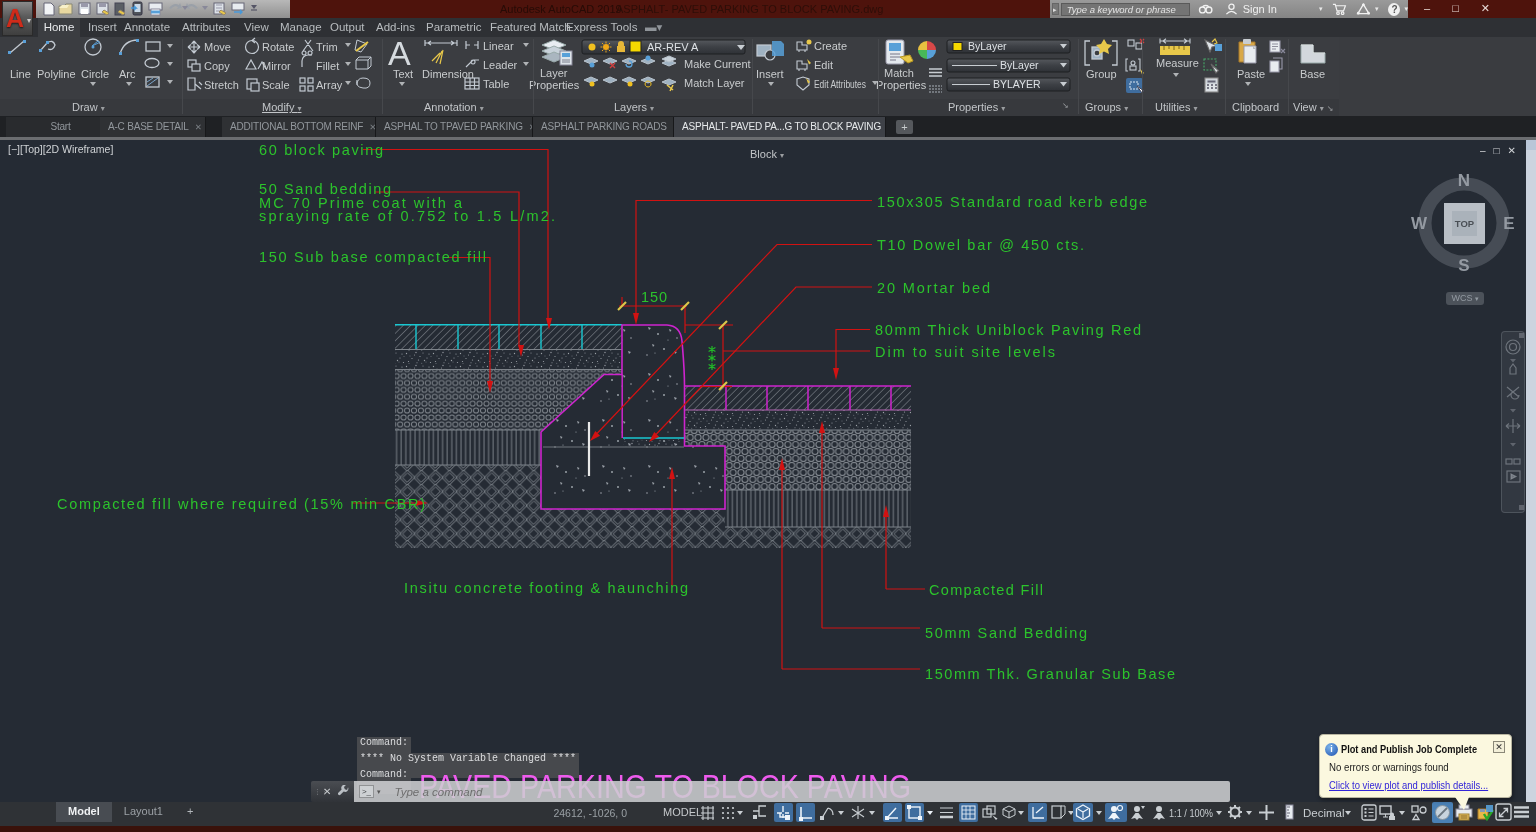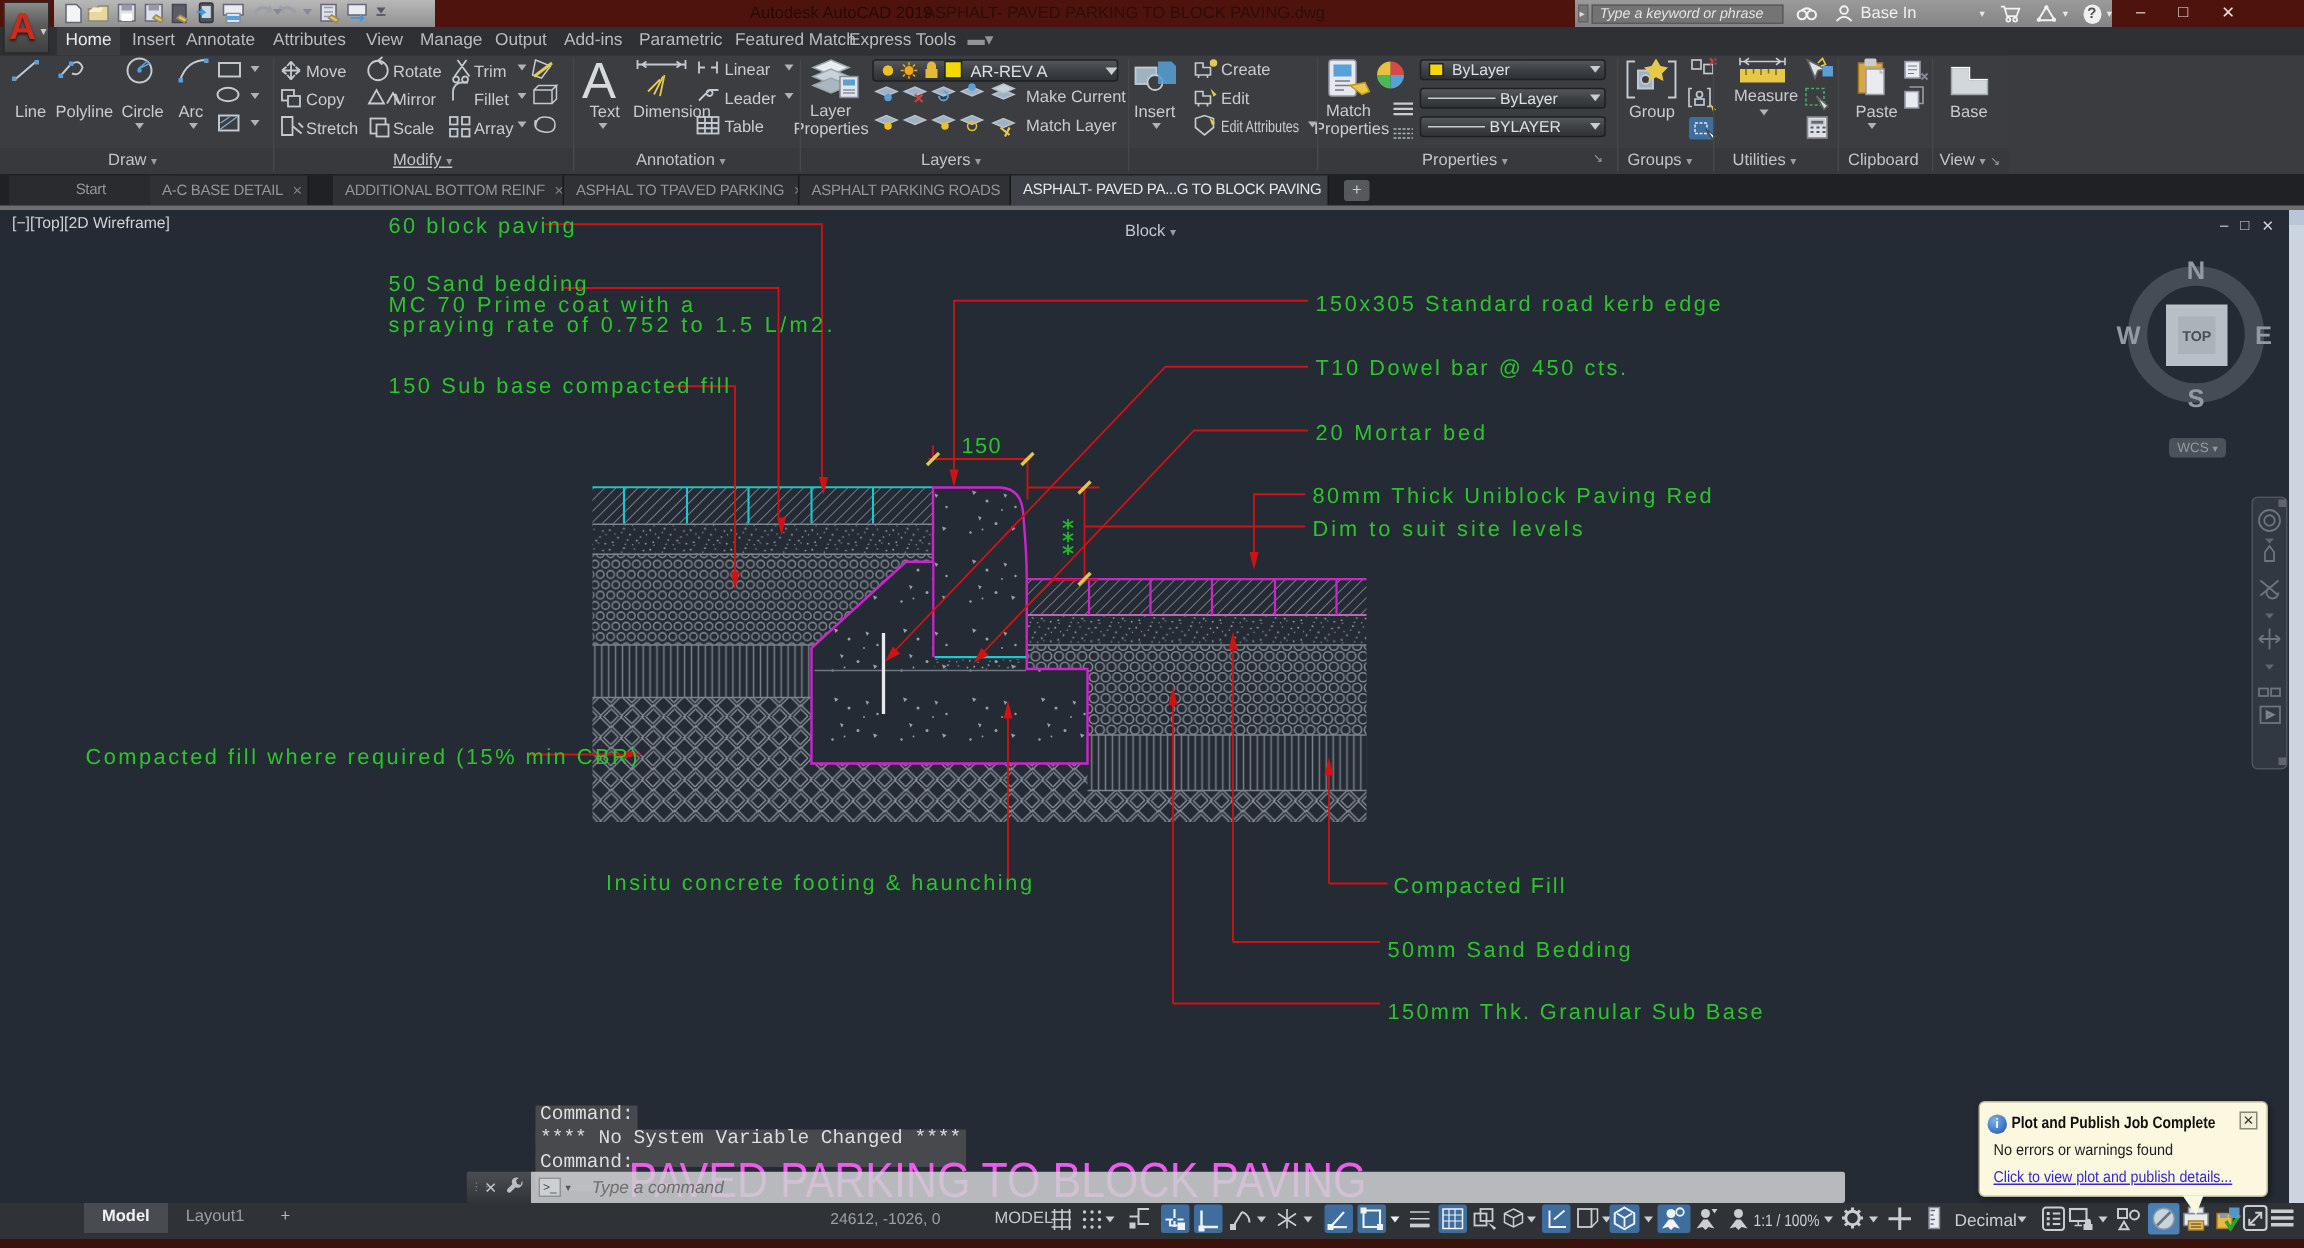--- a/index.html
+++ b/index.html
@@ -25,21 +25,21 @@
 #panelstrip{left:0;top:99px;width:1340px;height:17px;background:#37393d;}
 
 #filebar{left:0;top:116px;width:1536px;height:21px;background:#1f2124;}
 .ftab{position:absolute;top:1px;height:20px;font-size:10px;letter-spacing:-0.2px;color:#92979c;line-height:20px;background:#2f3134;border-right:1px solid #17181a;padding:0 8px;box-sizing:border-box;white-space:nowrap;overflow:hidden;}
 .ftab .x{color:#7a7f84;margin-left:6px;font-size:8.5px;}
 #ftab-active{background:#3e4147;color:#e6e9eb;}
 #topline{left:0;top:137px;width:1536px;height:3px;background:#6b6d70;}
 
 #canvas{left:0;top:140px;width:1536px;height:662px;background:#252b34;}
 
-.chip{position:absolute;background:#47494d;color:#dcdddf;font-family:"Liberation Mono",monospace;font-size:13px;line-height:11px;padding:0 3px;height:25px;}
+.chip{position:absolute;background:#47494d;color:#dcdddf;font-family:"Liberation Mono",monospace;font-size:10px;line-height:11px;padding:0 3px;height:25px;}
 #dock{left:311px;top:781px;width:919px;height:21px;border-radius:2px;overflow:hidden;display:flex;z-index:6;}
 #dockL{width:43px;height:21px;background:linear-gradient(#4a4d52,#303338);display:flex;align-items:center;color:#c8cbce;}
 #dockR{flex:1;background:rgba(206,207,209,0.87);display:flex;align-items:center;}
 #prompt{margin-left:5px;width:15px;height:13px;border:1px solid #909294;background:#cdd0d3;color:#44474a;font-size:8px;line-height:11px;text-align:center;}
 #typec{margin-left:14px;color:#6e6e6e;font-style:italic;font-size:11.5px;}
 
 #statusbar{left:0;top:802px;width:1536px;height:24px;background:#2f3236;}
 #mtabs{left:56px;top:802px;height:20px;display:flex;font-size:11px;}
 #mtab{background:#484c52;color:#f0f2f4;font-weight:bold;padding:0 12px;line-height:19px;}
 #ltab{color:#9ba0a5;padding:0 12px;line-height:19px;}
@@ -298,21 +298,21 @@
         <g fill="none" stroke="#f2f2f2" stroke-width="1.5">
           <circle cx="7" cy="8" r="3.2"></circle>
           <circle cx="14" cy="8" r="3.2"></circle>
           <path d="M7,4.5 Q10.5,2 14,4.5"></path>
         </g>
       </svg>
     <svg width="14" height="14" viewBox="0 0 14 14" style="margin-left:8px;">
         <circle cx="7" cy="4.5" r="2.8" fill="none" stroke="#f2f2f2" stroke-width="1.4"></circle>
         <path d="M1.5,12.5 q5.5,-6 11,0" fill="none" stroke="#f2f2f2" stroke-width="1.4"></path>
       </svg>
-    <span style="margin-left:5px;">Base In</span>
+    <span style="margin-left:5px;">Sign In</span>
     <span style="margin-left:42px;font-size:7px;color:#e8e8e8;">▾</span>
     <svg width="17" height="14" viewBox="0 0 17 14" style="margin-left:10px;">
         <g fill="none" stroke="#f2f2f2" stroke-width="1.3">
           <path d="M1,2 h2.5 l2,7 h7 l2,-5.5 H4"></path>
           <circle cx="6.5" cy="11.5" r="1.4"></circle>
           <circle cx="11.5" cy="11.5" r="1.4"></circle>
         </g>
       </svg>
     <svg width="16" height="14" viewBox="0 0 16 14" style="margin-left:8px;">
         <path d="M8,2 L14,12 H2 Z" fill="none" stroke="#f2f2f2" stroke-width="1.4"></path>

